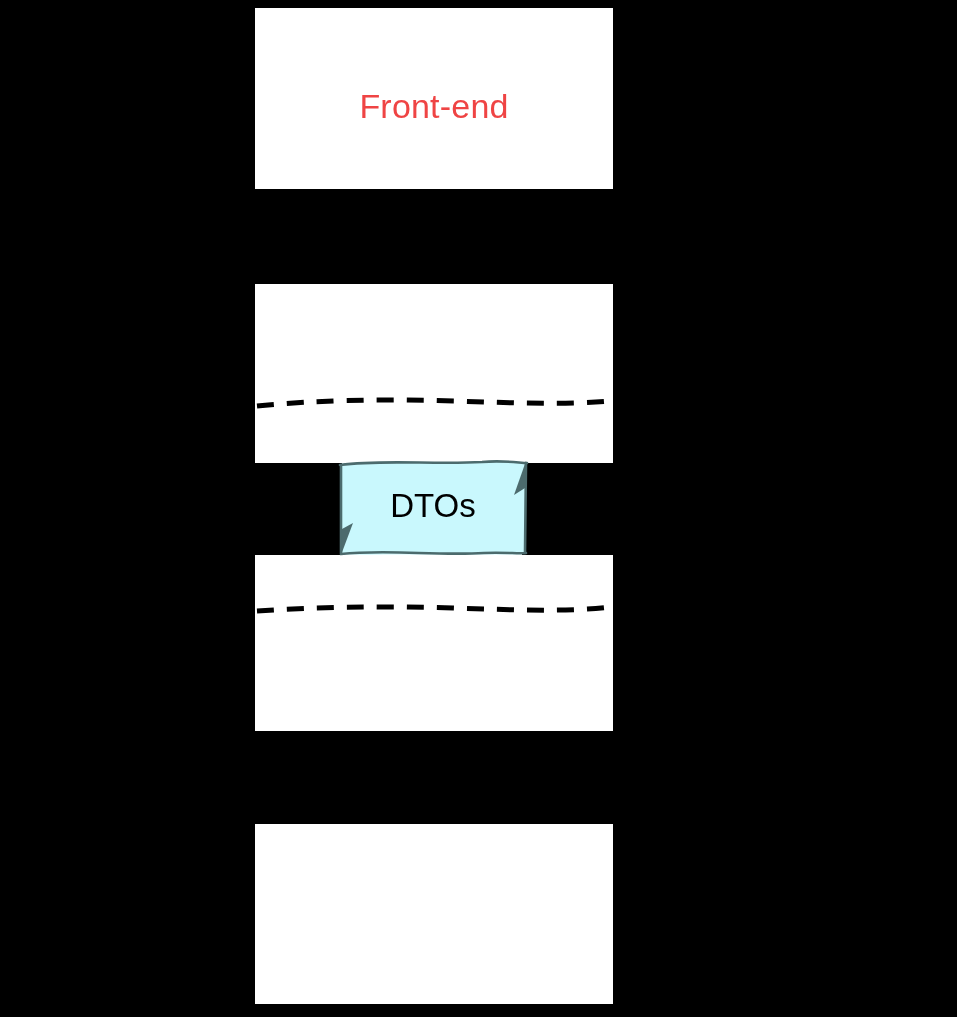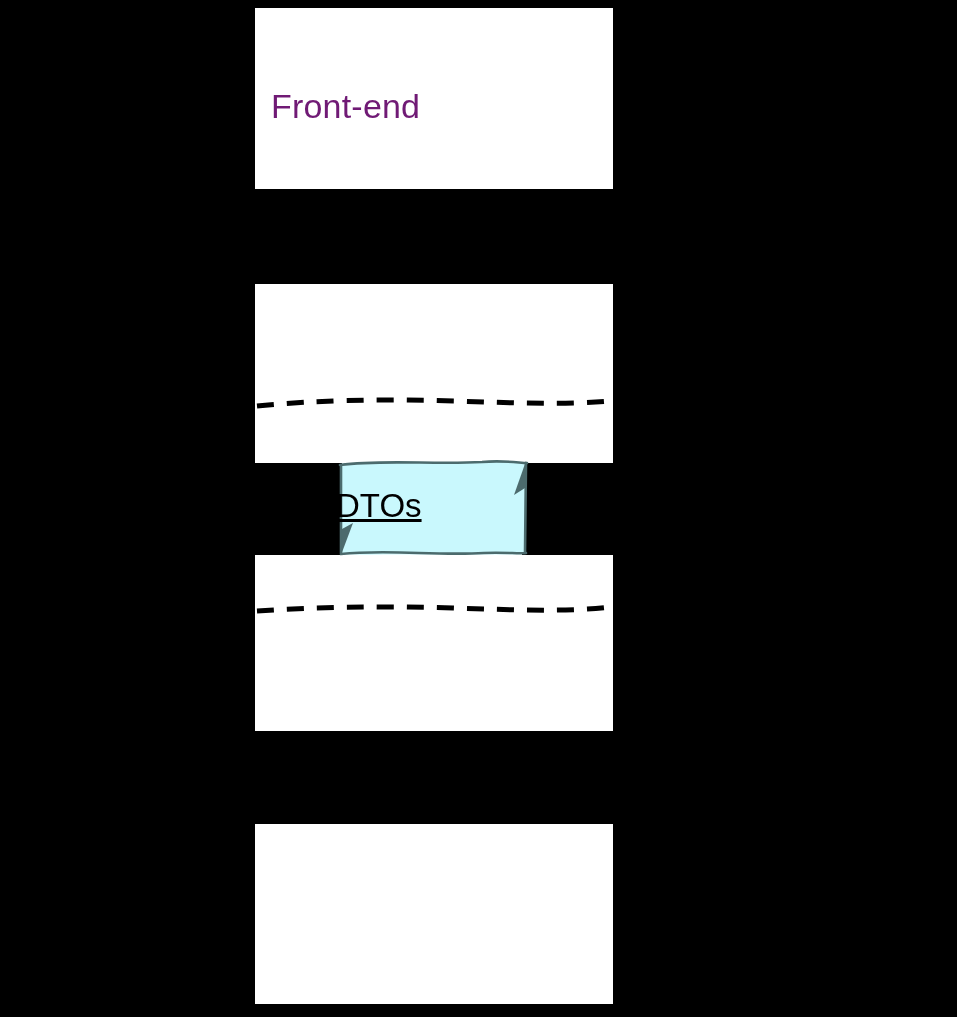--- a/index.html
+++ b/index.html
@@ -37,24 +37,24 @@
   }
 
   #box-frontend  { left: 255px; top: 8px;   width: 358px; height: 181px; }
   #box-api       { left: 255px; top: 284px; width: 358px; height: 179px; }
   #box-controller{ left: 255px; top: 555px; width: 358px; height: 176px; }
   #box-service   { left: 255px; top: 824px; width: 358px; height: 180px; }
 
   
   .box-label {
     position: absolute;
-    left: 16px;
+    left: 0;
     width: 100%;
-    text-align: left;
-    color: #701a75;
+    text-align: center;
+    color: #ef4444;
     font-size: 34px;
     line-height: 40px;
     letter-spacing: 0.2px;
     white-space: nowrap;
     pointer-events: none;
   }
   #label-frontend   { top: 78px; }
   #label-api        { top: 348px; }
 
   
@@ -94,26 +94,26 @@
   }
   .dto-fill   { fill: #c9f8fd; }
   .dto-stroke { fill: none; stroke: #4c6b6d; stroke-width: 2.6; stroke-linecap: round; stroke-linejoin: round; }
   .dto-arrow  { fill: #4c6b6d; stroke: none; }
 
   #label-dtos {
     position: absolute;
     left: 336px;
     top: 487px;
     width: 194px;
+    text-align: center;
     color: #000000;
     font-size: 33px;
     line-height: 38px;
     white-space: nowrap;
     pointer-events: none;
-    text-decoration: underline;
   }
 </style>
 </head>
 <body>
 
 <div id="canvas">
 
   <div id="dto-band"></div>
 
   <div class="layer-box" id="box-frontend">

